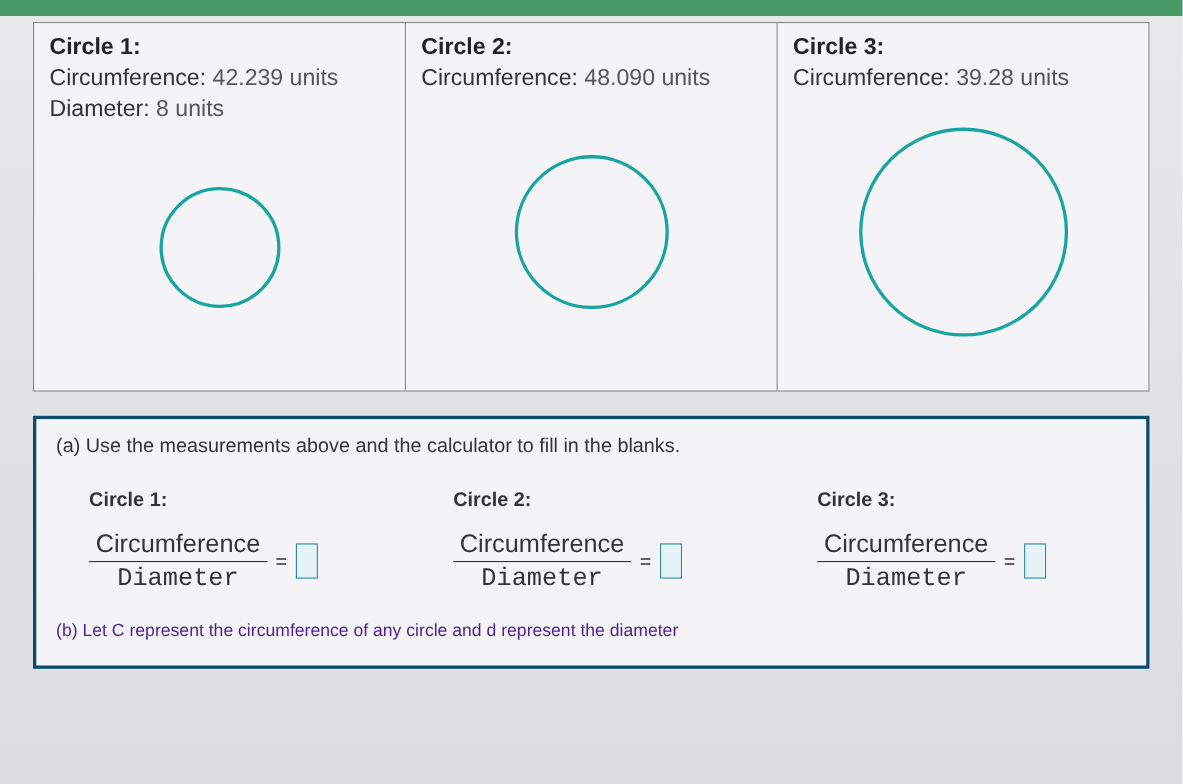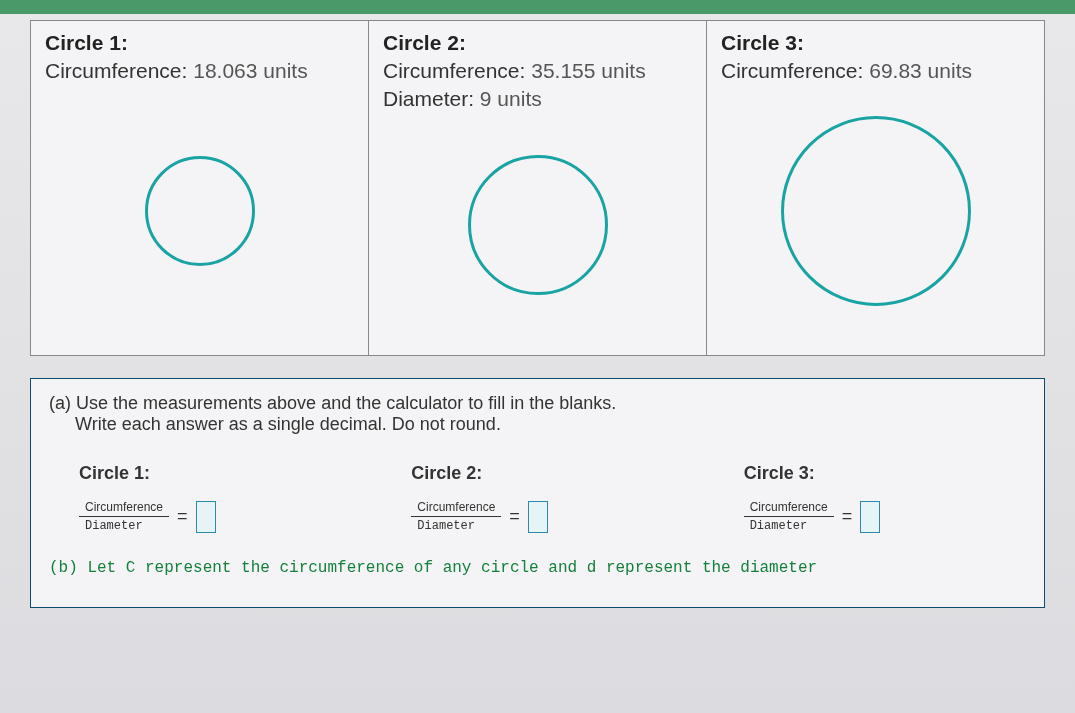--- a/index.html
+++ b/index.html
@@ -49,105 +49,104 @@
     border: 3px solid #1aa3a3;
     border-radius: 50%;
     background: transparent;
   }
   .c1 { width: 110px; height: 110px; }
   .c2 { width: 140px; height: 140px; }
   .c3 { width: 190px; height: 190px; }
 
   .question-box {
     margin-top: 22px;
-    border: 1px solid #0c4a6e;
+    border: 3px solid #0c4a6e;
     background: #f4f4f6;
     padding: 14px 18px 10px 18px;
     position: relative;
     height: 230px;
     overflow: hidden;
   }
   .q-line1 { font-size: 18px; color: #333; }
   .q-line2 { font-size: 18px; color: #333; margin-left: 26px; }
   .answers-row {
     display: flex;
     margin-top: 28px;
     gap: 20px;
   }
   .ans-col { flex: 1; padding-left: 30px; }
   .ans-title { font-weight: bold; font-size: 18px; margin-bottom: 14px; }
   .frac-row { display: flex; align-items: center; gap: 8px; }
   .frac {
     display: inline-flex;
     flex-direction: column;
-    font-size: 12px;
+    align-items: center;
+    font-size: 23px;
   }
   .frac-top { padding: 2px 6px; }
   .frac-line { width: 100%; border-top: 1.5px solid #333; }
   .frac-bot { padding: 2px 6px; font-family: Liberation Mono, monospace; }
   .equals { font-size: 18px; }
   .blank {
     width: 20px;
     height: 32px;
     border: 1.5px solid #2a8aa8;
     background: #e6f4f8;
     display: inline-block;
   }
   .partial {
     margin-top: 24px;
     font-size: 16px;
-    color: #15803d;
+    color: #4c1d95;
     white-space: nowrap;
     overflow: hidden;
-    font-family: Liberation Mono, monospace;
   }
 </style>
 </head>
 <body>
 
 <div class="top-table">
   <div class="col">
     <div class="col-title">Circle 1:</div>
     <div class="stat-line">
-      <span class="stat-label">Circumference: </span><span class="stat-value">18.063 units</span>
+      <span class="stat-label">Circumference: </span><span class="stat-value">42.239 units</span>
+    </div>
+    <div class="stat-line">
+      <span class="stat-label">Diameter: </span><span class="stat-value">8 units</span>
     </div>
     <div class="circle-wrap">
       <div class="circle c1"></div>
     </div>
   </div>
 
   <div class="col">
     <div class="col-title">Circle 2:</div>
     <div class="stat-line">
-      <span class="stat-label">Circumference: </span><span class="stat-value">35.155 units</span>
-    </div>
-    <div class="stat-line">
-      <span class="stat-label">Diameter: </span><span class="stat-value">9 units</span>
+      <span class="stat-label">Circumference: </span><span class="stat-value">48.090 units</span>
     </div>
     <div class="circle-wrap">
       <div class="circle c2"></div>
     </div>
   </div>
 
   <div class="col">
     <div class="col-title">Circle 3:</div>
     <div class="stat-line">
-      <span class="stat-label">Circumference: </span><span class="stat-value">69.83 units</span>
+      <span class="stat-label">Circumference: </span><span class="stat-value">39.28 units</span>
     </div>
     <div class="circle-wrap">
       <div class="circle c3"></div>
     </div>
   </div>
 </div>
 
 <div class="question-box">
   <div class="q-line1">
     <span>(a) </span><span>Use the measurements above and the calculator to fill in the blanks.</span>
   </div>
-  <div class="q-line2">Write each answer as a single decimal. Do not round.</div>
 
   <div class="answers-row">
     <div class="ans-col">
       <div class="ans-title">Circle 1:</div>
       <div class="frac-row">
         <div class="frac">
           <div class="frac-top">Circumference</div>
           <div class="frac-line"></div>
           <div class="frac-bot">Diameter</div>
         </div>

